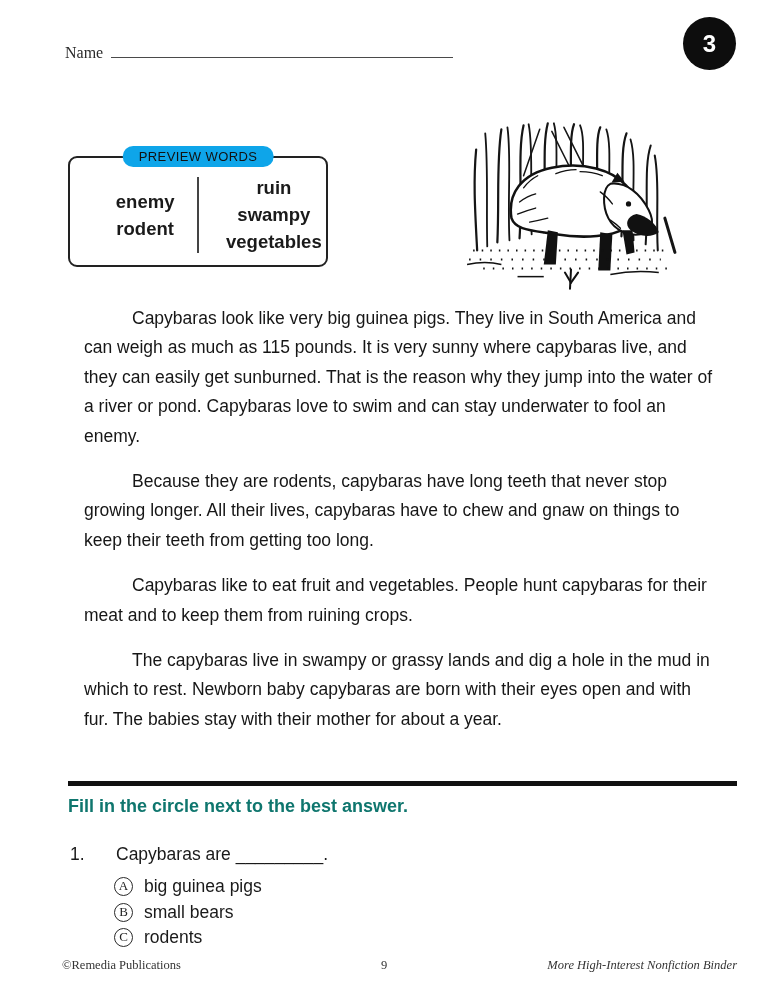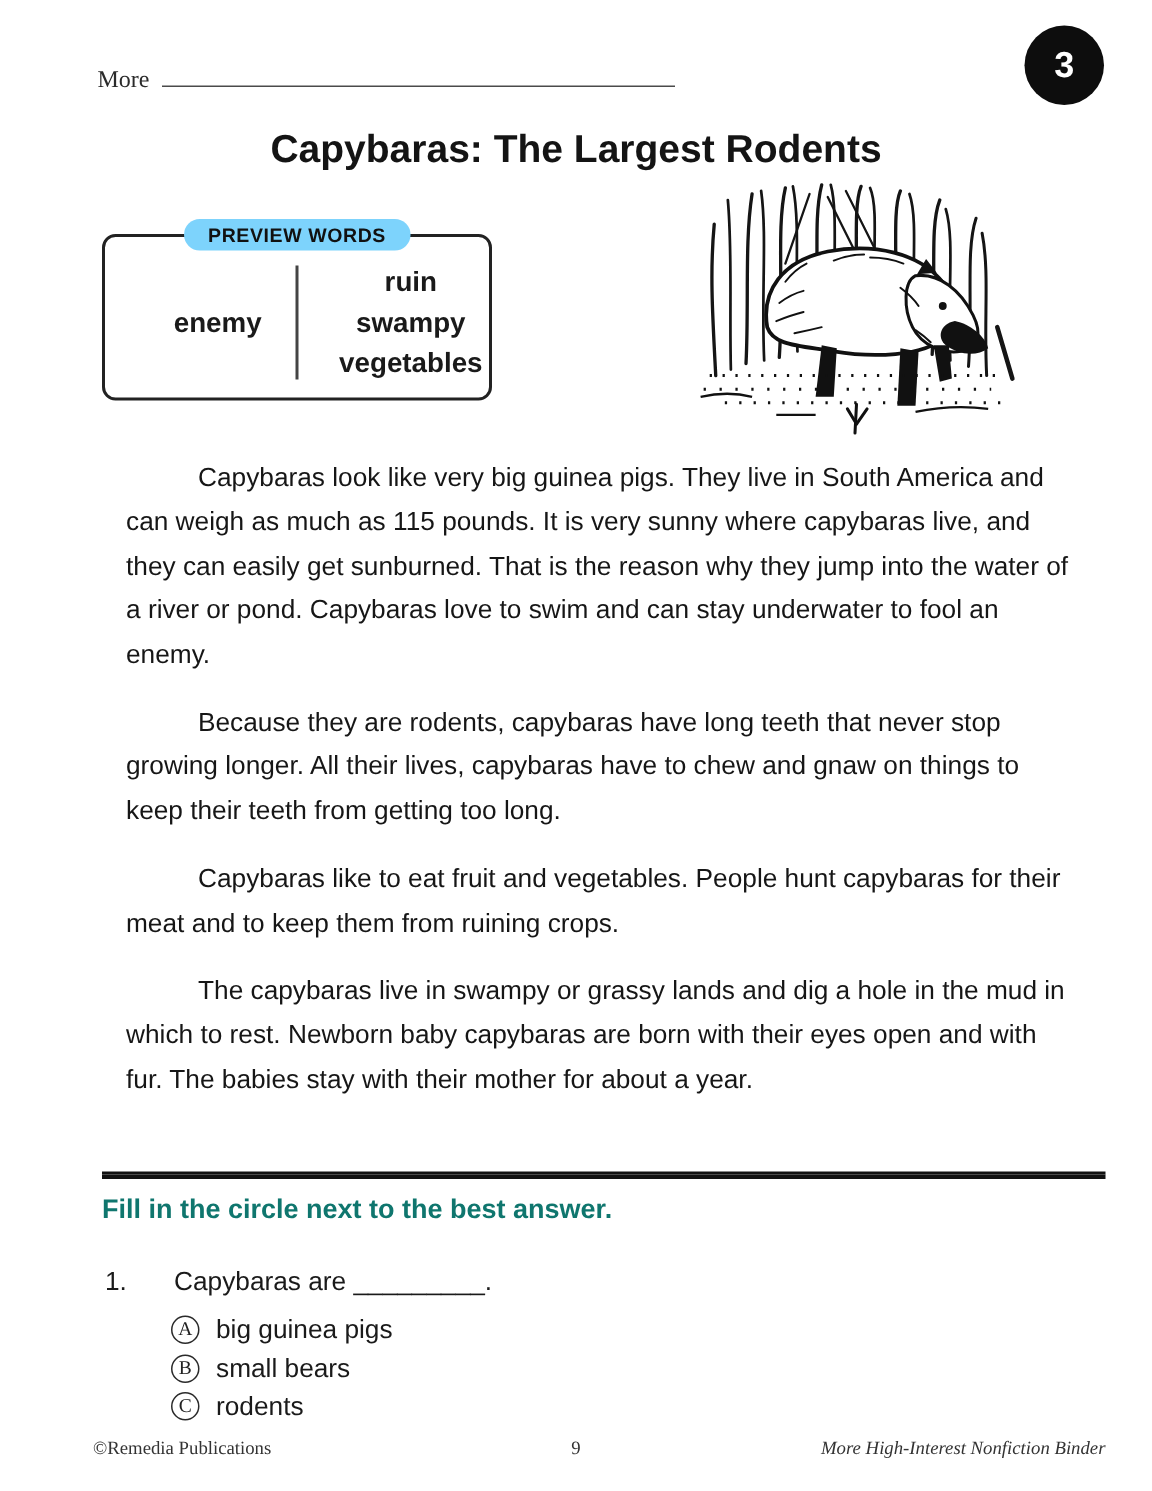--- a/index.html
+++ b/index.html
@@ -38,23 +38,23 @@
   }
 
   
   .preview-box {
     position: absolute; left: 68px; top: 156px;
     width: 260px; height: 111px;
     border: 2px solid #222; border-radius: 9px;
   }
   .preview-pill {
     position: absolute; top: -12px; left: 50%; transform: translateX(-50%);
-    background: #7dd3fc; border-radius: 11px;
+    background: #0ea5e9; border-radius: 11px;
     padding: 3px 16px; white-space: nowrap;
-    font-size: 13px; font-weight: bold; letter-spacing: 0.4px; color: #111;
+    font-size: 13px; font-weight: normal; letter-spacing: 0.4px; color: #111;
   }
   .preview-cols { display: flex; height: 100%; align-items: center; padding-top: 6px; }
   .preview-col { flex: 1; text-align: center; font-weight: bold; font-size: 18.5px; padding-left: 23px; }
   .preview-col div { line-height: 27px; }
   .preview-divider { width: 1.5px; background: #444; height: 76px; align-self: center; margin-top: 0; }
 
   
   .illustration { position: absolute; left: 459px; top: 121px; width: 224px; height: 170px; }
   .illustration svg { width: 100%; height: 100%; }
 
@@ -96,34 +96,34 @@
   .footer-left { left: 62px; text-align: right; }
   .footer-center { left: 0; width: 768px; text-align: center; }
   .footer-right { right: 31px; font-style: italic; }
 </style>
 </head>
 <body>
 
 <div class="page">
 
   <div class="name-row">
-    <span>More</span><span class="name-line"></span>
+    <span>Name</span><span class="name-line"></span>
   </div>
 
   <div class="page-badge">
     <span>3</span>
   </div>
 
-  <h1 class="title">Capybaras: The Largest Rodents</h1>
 
   <div class="preview-box">
     <div class="preview-pill">PREVIEW WORDS</div>
     <div class="preview-cols">
       <div class="preview-col">
         <div>enemy</div>
+        <div>rodent</div>
       </div>
       <div class="preview-divider"></div>
       <div class="preview-col">
         <div>ruin</div>
         <div>swampy</div>
         <div>vegetables</div>
       </div>
     </div>
   </div>
 

